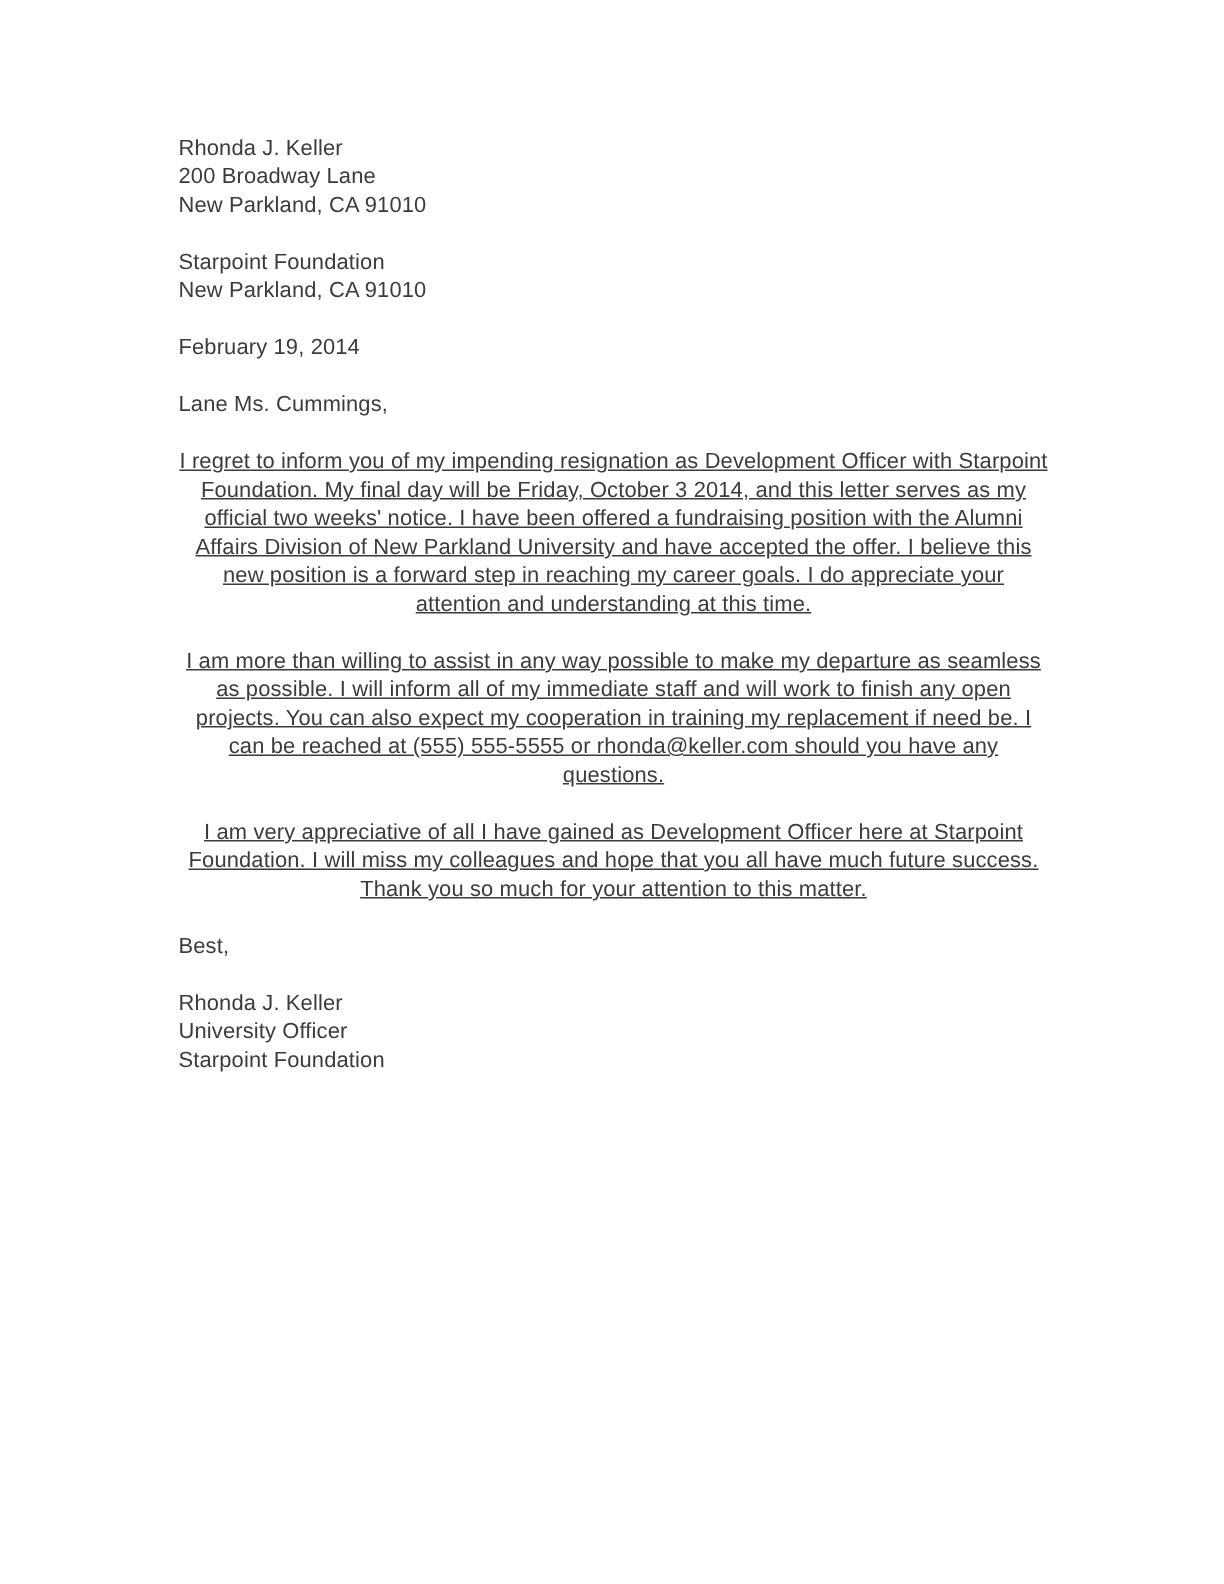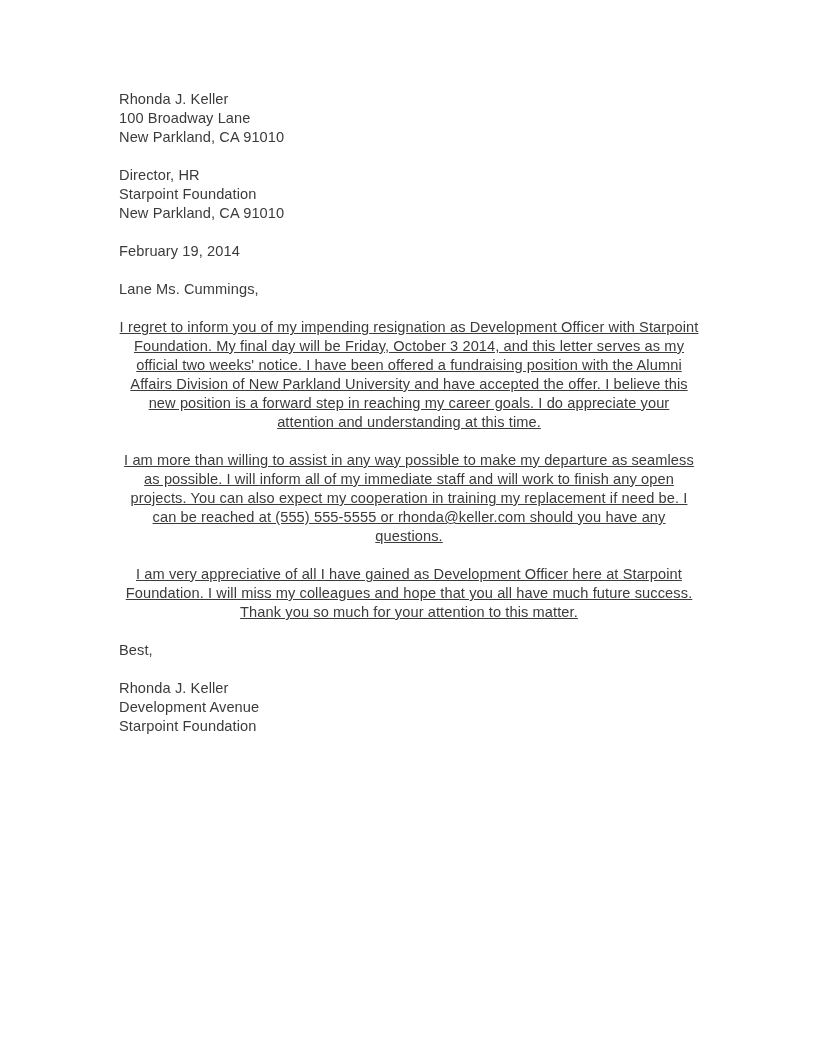--- a/index.html
+++ b/index.html
@@ -54,26 +54,25 @@
   }
 </style>
 </head>
 <body>
 
 <div class="page">
   <div class="letter">
 
     <div class="block">
       <span class="line">Rhonda J. Keller</span>
-      <span class="line">100 Broadway Lane</span>
+      <span class="line">200 Broadway Lane</span>
       <span class="line">New Parkland, CA 91010</span>
     </div>
 
     <div class="block">
-      <span class="line">Director, HR</span>
       <span class="line">Starpoint Foundation</span>
       <span class="line">New Parkland, CA 91010</span>
     </div>
 
     <div class="block">
       <span class="line">February 19, 2014</span>
     </div>
 
     <div class="block">
       <span class="line">Lane Ms. Cummings,</span>
@@ -82,18 +81,18 @@
     <p class="para">I regret to inform you of my impending resignation as Development Officer with Starpoint Foundation. My final day will be Friday, October 3 2014, and this letter serves as my official two weeks' notice. I have been offered a fundraising position with the Alumni Affairs Division of New Parkland University and have accepted the offer. I believe this new position is a forward step in reaching my career goals. I do appreciate your attention and understanding at this time.</p>
     <p class="para">I am more than willing to assist in any way possible to make my departure as seamless as possible. I will inform all of my immediate staff and will work to finish any open projects. You can also expect my cooperation in training my replacement if need be. I can be reached at (555) 555-5555 or rhonda@keller.com should you have any questions.</p>
     <p class="para">I am very appreciative of all I have gained as Development Officer here at Starpoint Foundation. I will miss my colleagues and hope that you all have much future success. Thank you so much for your attention to this matter.</p>
 
     <div class="block">
       <span class="line">Best,</span>
     </div>
 
     <div class="block">
       <span class="line">Rhonda J. Keller</span>
-      <span class="line">Development Avenue</span>
+      <span class="line">University Officer</span>
       <span class="line">Starpoint Foundation</span>
     </div>
 
   </div>
 </div>
 
 </body></html>

